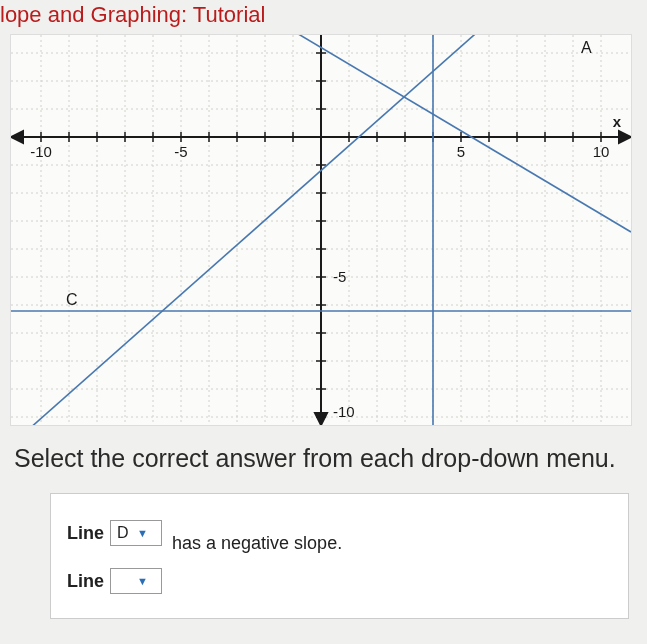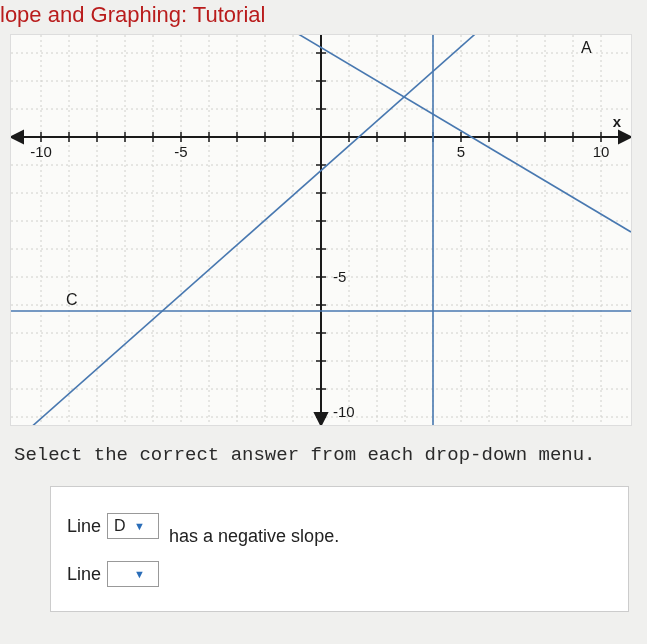--- a/index.html
+++ b/index.html
@@ -25,40 +25,40 @@
       background: #fafaf8;
       position: relative;
       border: 1px solid #ddd;
     }
     .chart-svg {
       width: 100%;
       height: 100%;
       display: block;
     }
     .instruction {
-      font-size: 19px;
+      font-size: 25px;
       color: #2a2a2a;
       padding: 18px 10px 14px 14px;
-      font-family: Liberation Mono, monospace;
     }
     .answer-box {
       margin: 6px 18px 0 50px;
       border: 1px solid #ccc;
       background: #fff;
       padding: 18px 12px 10px 16px;
     }
     .answer-row {
       display: flex;
       align-items: center;
       margin-bottom: 14px;
       font-size: 18px;
       color: #222;
     }
     .answer-row .label-line {
       margin-right: 6px;
+      font-weight: bold;
     }
     .dropdown {
       display: inline-flex;
       align-items: center;
       border: 1px solid #999;
       background: #fff;
       height: 24px;
       min-width: 40px;
       padding: 0 4px 0 6px;
       margin-right: 10px;

